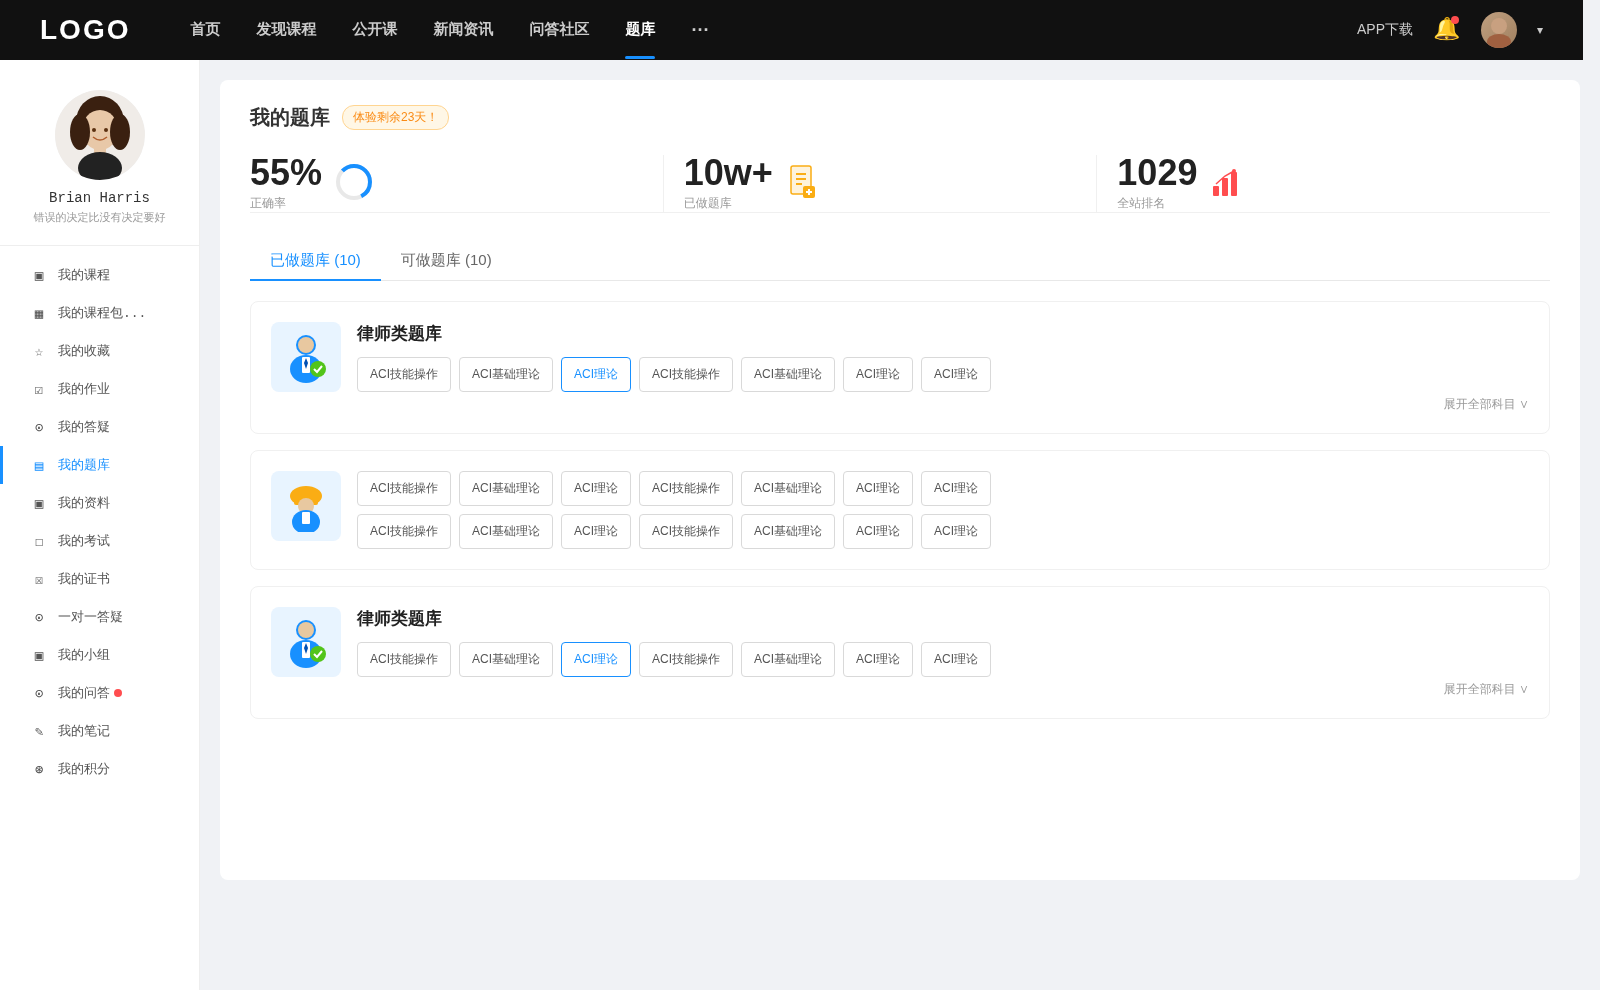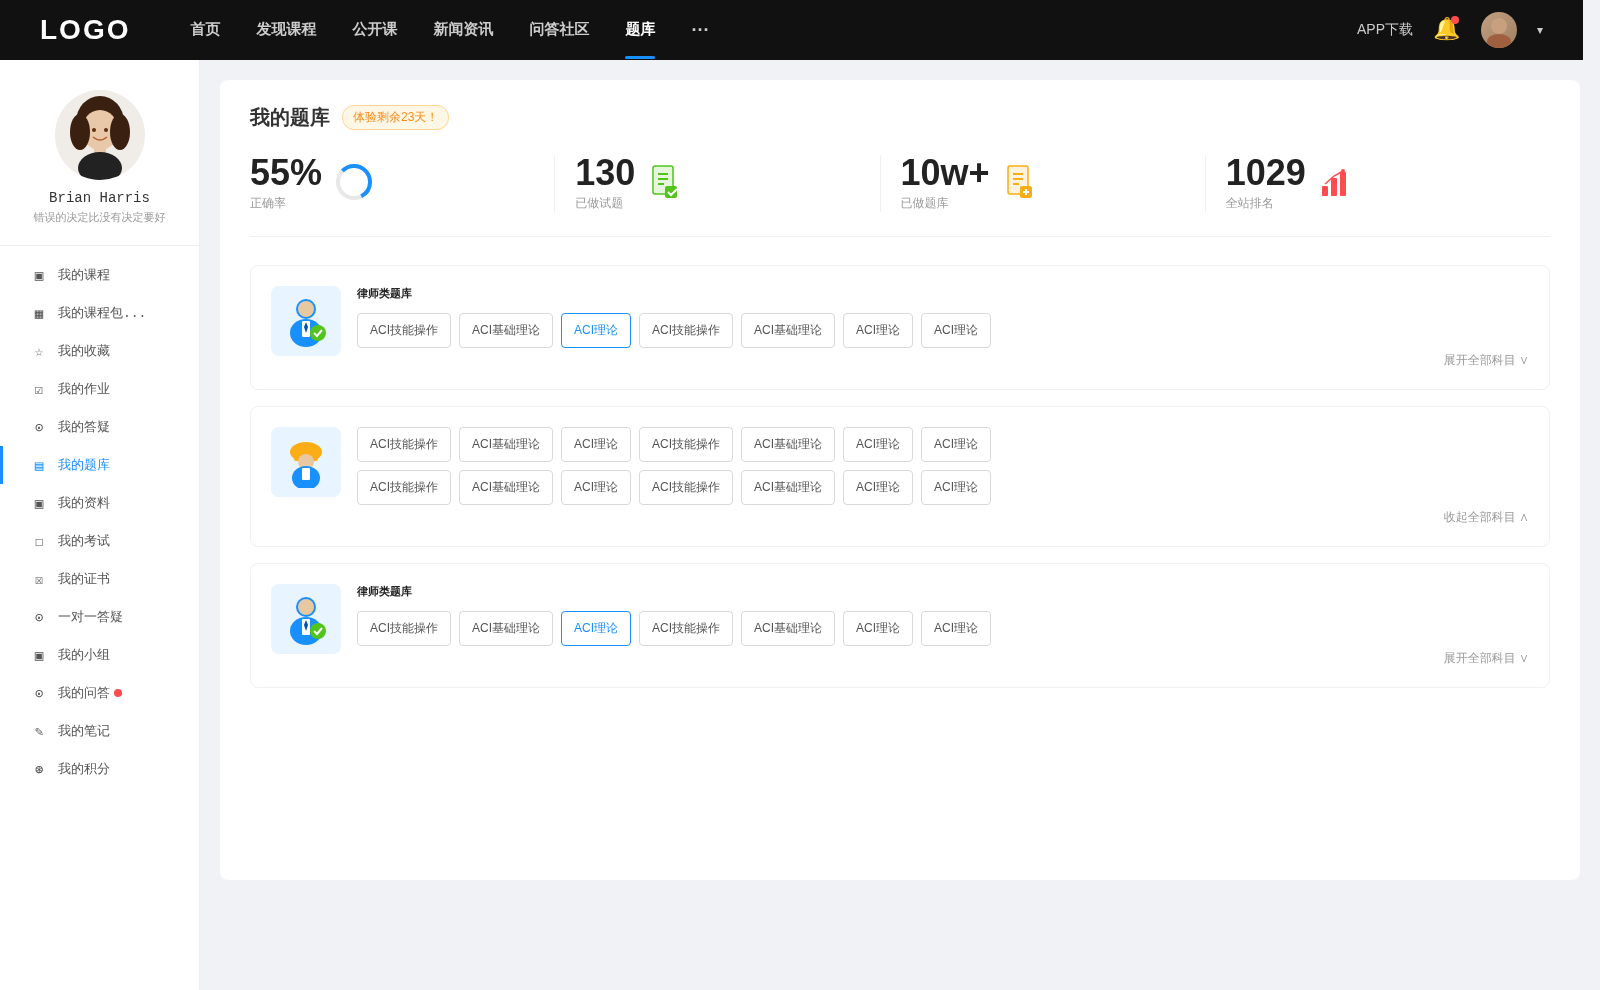--- a/index.html
+++ b/index.html
@@ -202,21 +202,20 @@
       padding: 3px 10px;
       border-radius: 12px;
     }
 
     
     .stats-row {
       display: flex;
       gap: 0;
       margin-bottom: 28px;
       border-bottom: 1px solid #f0f0f0;
-      padding-bottom: 24px;
     }
     .stat-item {
       flex: 1;
       display: flex;
       align-items: center;
       gap: 12px;
       padding-right: 20px;
       border-right: 1px solid #f0f0f0;
       margin-right: 20px;
     }
@@ -279,21 +278,21 @@
       gap: 16px;
     }
     .qbank-icon-wrap {
       width: 70px; height: 70px;
       border-radius: 8px;
       background: #e8f4ff;
       display: flex; align-items: center; justify-content: center;
       flex-shrink: 0;
     }
     .qbank-title {
-      font-size: 11px;
+      font-size: 17px;
       font-weight: 600;
       color: #222;
       margin-bottom: 12px;
     }
     .tags-row {
       display: flex;
       flex-wrap: wrap;
       gap: 8px;
       flex: 1;
     }
@@ -470,37 +469,20 @@
           </div>
           <div>
             <svg class="pie-chart" viewBox="0 0 40 40">
               <circle cx="20" cy="20" r="16" fill="none" stroke="#e8e8e8" stroke-width="4"></circle>
               <circle cx="20" cy="20" r="16" fill="none" stroke="#1890ff" stroke-width="4" stroke-dasharray="56.5 44.5" stroke-dashoffset="14" transform="rotate(-90 20 20)"></circle>
               <circle cx="20" cy="20" r="8" fill="white"></circle>
             </svg>
           </div>
         </div>
 
-        <div class="stat-item">
-          <div>
-            <div class="stat-number">130</div>
-            <div class="stat-label">已做试题</div>
-          </div>
-          <div>
-            <svg width="36" height="36" viewBox="0 0 36 36">
-              <rect x="6" y="2" width="20" height="28" rx="2" fill="#52c41a" opacity="0.15"></rect>
-              <rect x="6" y="2" width="20" height="28" rx="2" fill="none" stroke="#52c41a" stroke-width="1.5"></rect>
-              <line x1="11" y1="10" x2="21" y2="10" stroke="#52c41a" stroke-width="2"></line>
-              <line x1="11" y1="15" x2="21" y2="15" stroke="#52c41a" stroke-width="2"></line>
-              <line x1="11" y1="20" x2="17" y2="20" stroke="#52c41a" stroke-width="2"></line>
-              <rect x="18" y="22" width="12" height="12" rx="2" fill="#52c41a"></rect>
-              <path d="M21 28 L24 31 L30 25" stroke="white" stroke-width="2" fill="none"></path>
-            </svg>
-          </div>
-        </div>
 
         <div class="stat-item">
           <div>
             <div class="stat-number">10w+</div>
             <div class="stat-label">已做题库</div>
           </div>
           <div>
             <svg width="36" height="36" viewBox="0 0 36 36">
               <rect x="6" y="2" width="20" height="28" rx="2" fill="#faad14" opacity="0.15"></rect>
               <rect x="6" y="2" width="20" height="28" rx="2" fill="none" stroke="#faad14" stroke-width="1.5"></rect>
@@ -524,20 +506,24 @@
               <rect x="4" y="22" width="6" height="10" fill="#ff4d4f" rx="1"></rect>
               <rect x="13" y="14" width="6" height="18" fill="#ff4d4f" rx="1"></rect>
               <rect x="22" y="8" width="6" height="24" fill="#ff4d4f" rx="1"></rect>
               <polyline points="7,20 16,12 25,7" stroke="#ff4d4f" stroke-width="1.5" fill="none"></polyline>
               <circle cx="25" cy="7" r="2" fill="#ff4d4f"></circle>
             </svg>
           </div>
         </div>
       </div>
 
+      <div class="tabs-row">
+        <div class="tab-item active">已做题库 (10)</div>
+        <div class="tab-item">可做题库 (10)</div>
+      </div>
 
       <div class="qbank-section">
         <div class="qbank-header">
           <div class="qbank-icon-wrap">
             <svg width="52" height="52" viewBox="0 0 52 52">
 
               <circle cx="26" cy="14" r="10" fill="#1890ff"></circle>
 
               <circle cx="26" cy="14" r="8" fill="#e8c8a0"></circle>
 
@@ -598,23 +584,20 @@
                 <span class="tag">ACI理论</span>
               </div>
               <div class="tags-row">
                 <span class="tag">ACI技能操作</span>
                 <span class="tag">ACI基础理论</span>
                 <span class="tag">ACI理论</span>
                 <span class="tag">ACI技能操作</span>
                 <span class="tag">ACI基础理论</span>
                 <span class="tag">ACI理论</span>
                 <span class="tag">ACI理论</span>
-              </div>
-              <div class="tags-footer">
-                <span class="expand-link">收起全部科目 ∧</span>
               </div>
             </div>
           </div>
         </div>
       </div>
 
       <div class="qbank-section">
         <div class="qbank-header">
           <div class="qbank-icon-wrap">
             <svg width="52" height="52" viewBox="0 0 52 52">

